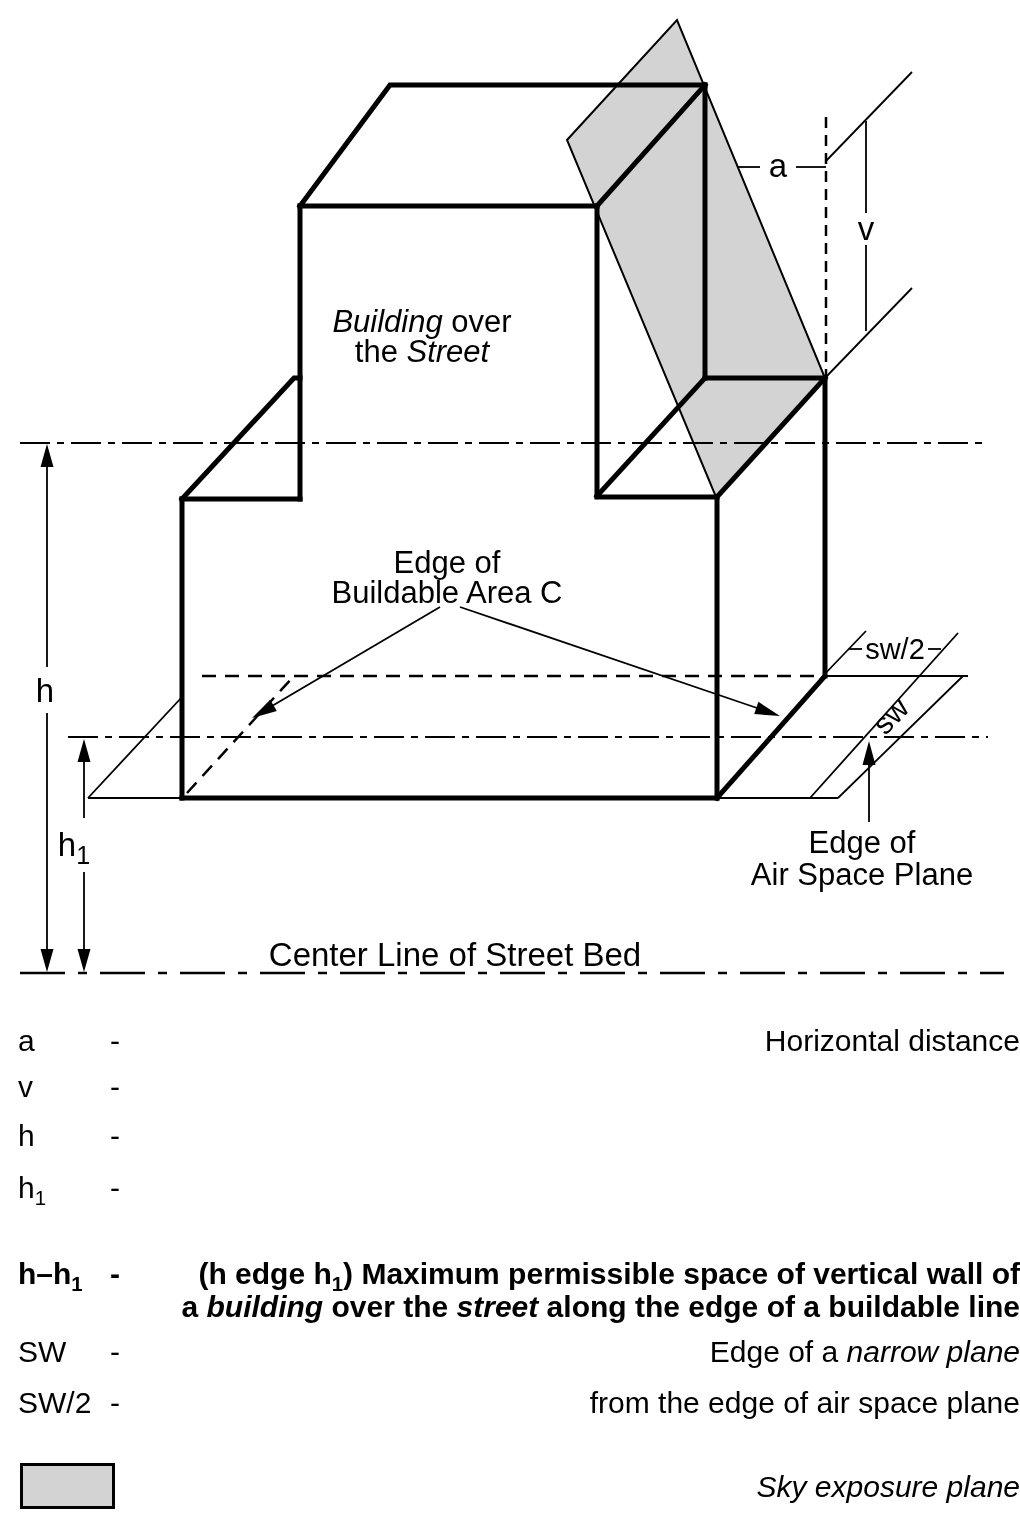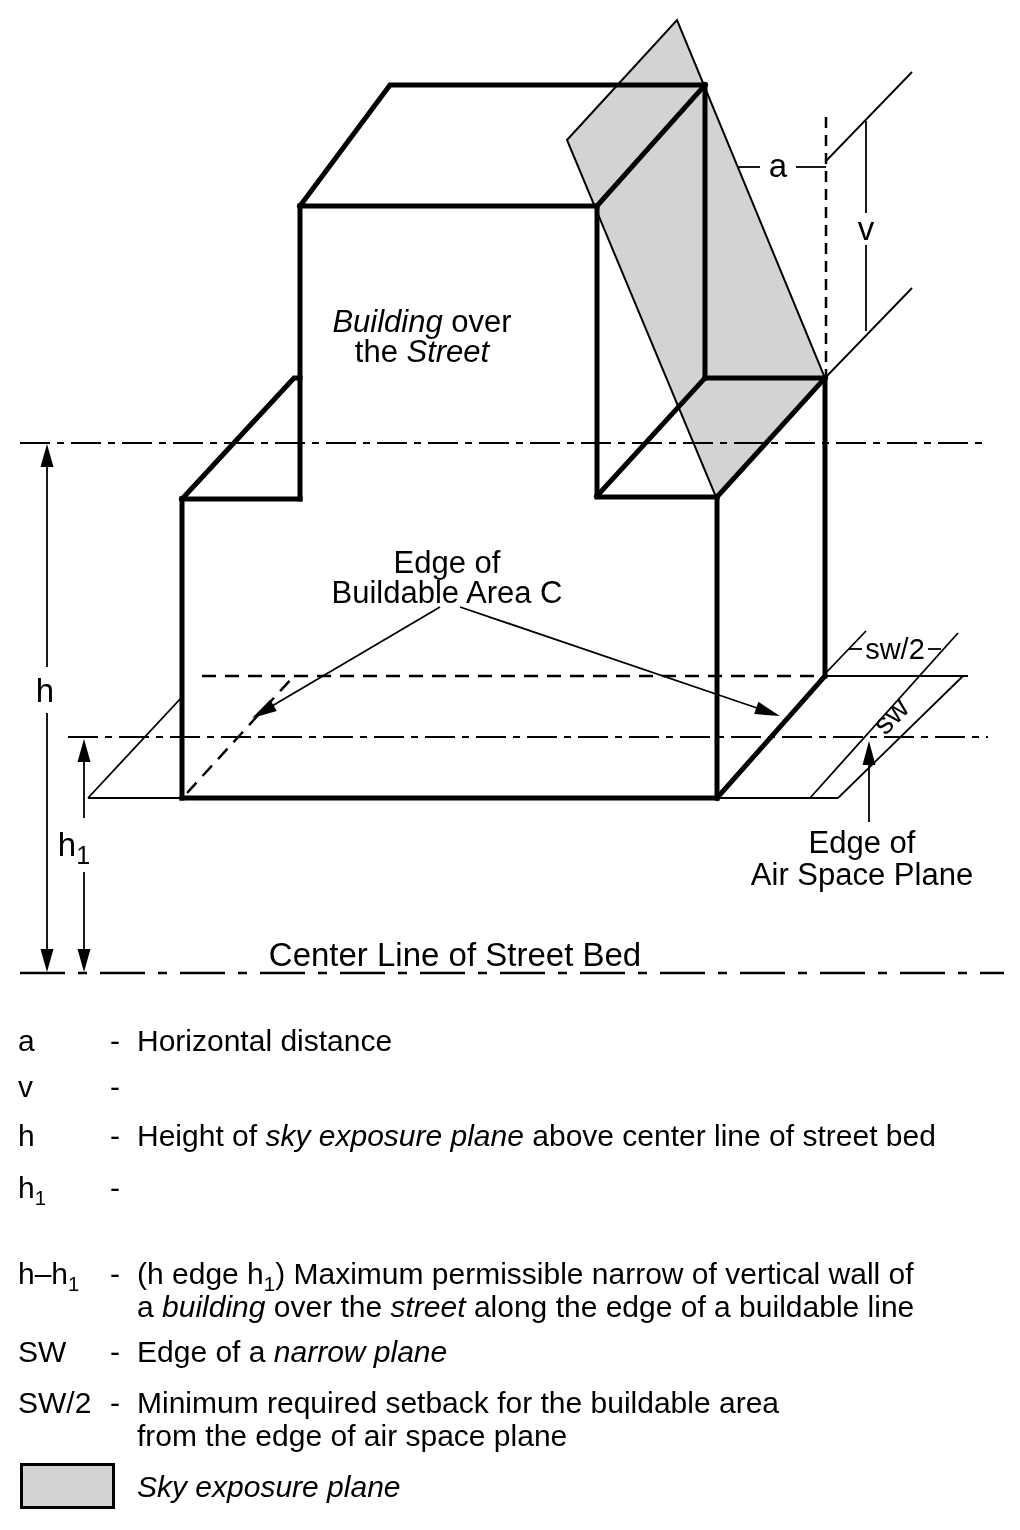--- a/index.html
+++ b/index.html
@@ -4,25 +4,25 @@
 <style>
   html,body{margin:0;padding:0;background:#fff;}
   #canvas{position:relative;width:1020px;height:1530px;background:#fff;
           font-family:"Liberation Sans", sans-serif;color:#000;overflow:hidden;}
   svg text{font-family:"Liberation Sans", sans-serif;fill:#000;}
   .it{font-style:italic;}
   
   .lrow{position:absolute;left:0;width:1020px;font-size:30px;line-height:33px;}
   .lrow .legend-label{position:absolute;left:18px;top:0;white-space:nowrap;}
   .lrow .legend-dash{position:absolute;left:110px;top:0;}
-  .lrow .legend-text{margin-left:137px;}
+  .lrow .legend-text{margin-left:137px;text-align:right;}
   .lrow sub{font-size:0.68em;line-height:0;}
   .lrow em{font-style:italic;}
   #row-a{top:1024px;} #row-v{top:1070px;} #row-h{top:1119px;}
-  #row-h1{top:1171px;} #row-hh1{top:1257px;} #row-sw{top:1335px;}
+  #row-h1{top:1171px;} #row-hh1{top:1257px;font-weight:bold;} #row-sw{top:1335px;}
   #row-sw2{top:1386px;} #row-swatch{top:1458px;}
   .swatch-box{position:absolute;left:20px;top:5px;width:95px;height:46px;
               background:#d3d3d3;border:3px solid #000;box-sizing:border-box;}
   #row-swatch .legend-text{margin-left:137px;padding-top:12px;}
 </style>
 </head>
 <body>
 
 <div id="canvas">
 
@@ -128,48 +128,44 @@
           <div><span>Horizontal distance</span></div>
         </div>
       </div>
     <div class="lrow" id="row-v">
         <span class="legend-label"><span>v</span></span>
         <span class="legend-dash">-</span>
       </div>
     <div class="lrow" id="row-h">
         <span class="legend-label"><span>h</span></span>
         <span class="legend-dash">-</span>
-        <div class="legend-text">
-          <div><span>Height of </span><em>sky exposure plane</em><span> above center line of street bed</span></div>
-        </div>
       </div>
     <div class="lrow" id="row-h1">
         <span class="legend-label"><span>h</span><sub>1</sub></span>
         <span class="legend-dash">-</span>
       </div>
     <div class="lrow" id="row-hh1">
         <span class="legend-label"><span>h–h</span><sub>1</sub></span>
         <span class="legend-dash">-</span>
         <div class="legend-text">
-          <div><span>(h edge h</span><sub>1</sub><span>) Maximum permissible narrow of vertical wall of</span></div>
+          <div><span>(h edge h</span><sub>1</sub><span>) Maximum permissible space of vertical wall of</span></div>
           <div><span>a </span><em>building</em><span> over the </span><em>street</em><span> along the edge of a buildable line</span></div>
         </div>
       </div>
     <div class="lrow" id="row-sw">
         <span class="legend-label"><span>SW</span></span>
         <span class="legend-dash">-</span>
         <div class="legend-text">
           <div><span>Edge of a </span><em>narrow plane</em></div>
         </div>
       </div>
     <div class="lrow" id="row-sw2">
         <span class="legend-label"><span>SW/2</span></span>
         <span class="legend-dash">-</span>
         <div class="legend-text">
-          <div><span>Minimum required setback for the buildable area</span></div>
           <div><span>from the edge of air space plane</span></div>
         </div>
       </div>
     <div class="lrow" id="row-swatch">
         <div class="swatch-box"></div>
         <div class="legend-text">
           <div><em>Sky exposure plane</em></div>
         </div>
       </div>
   </div>

